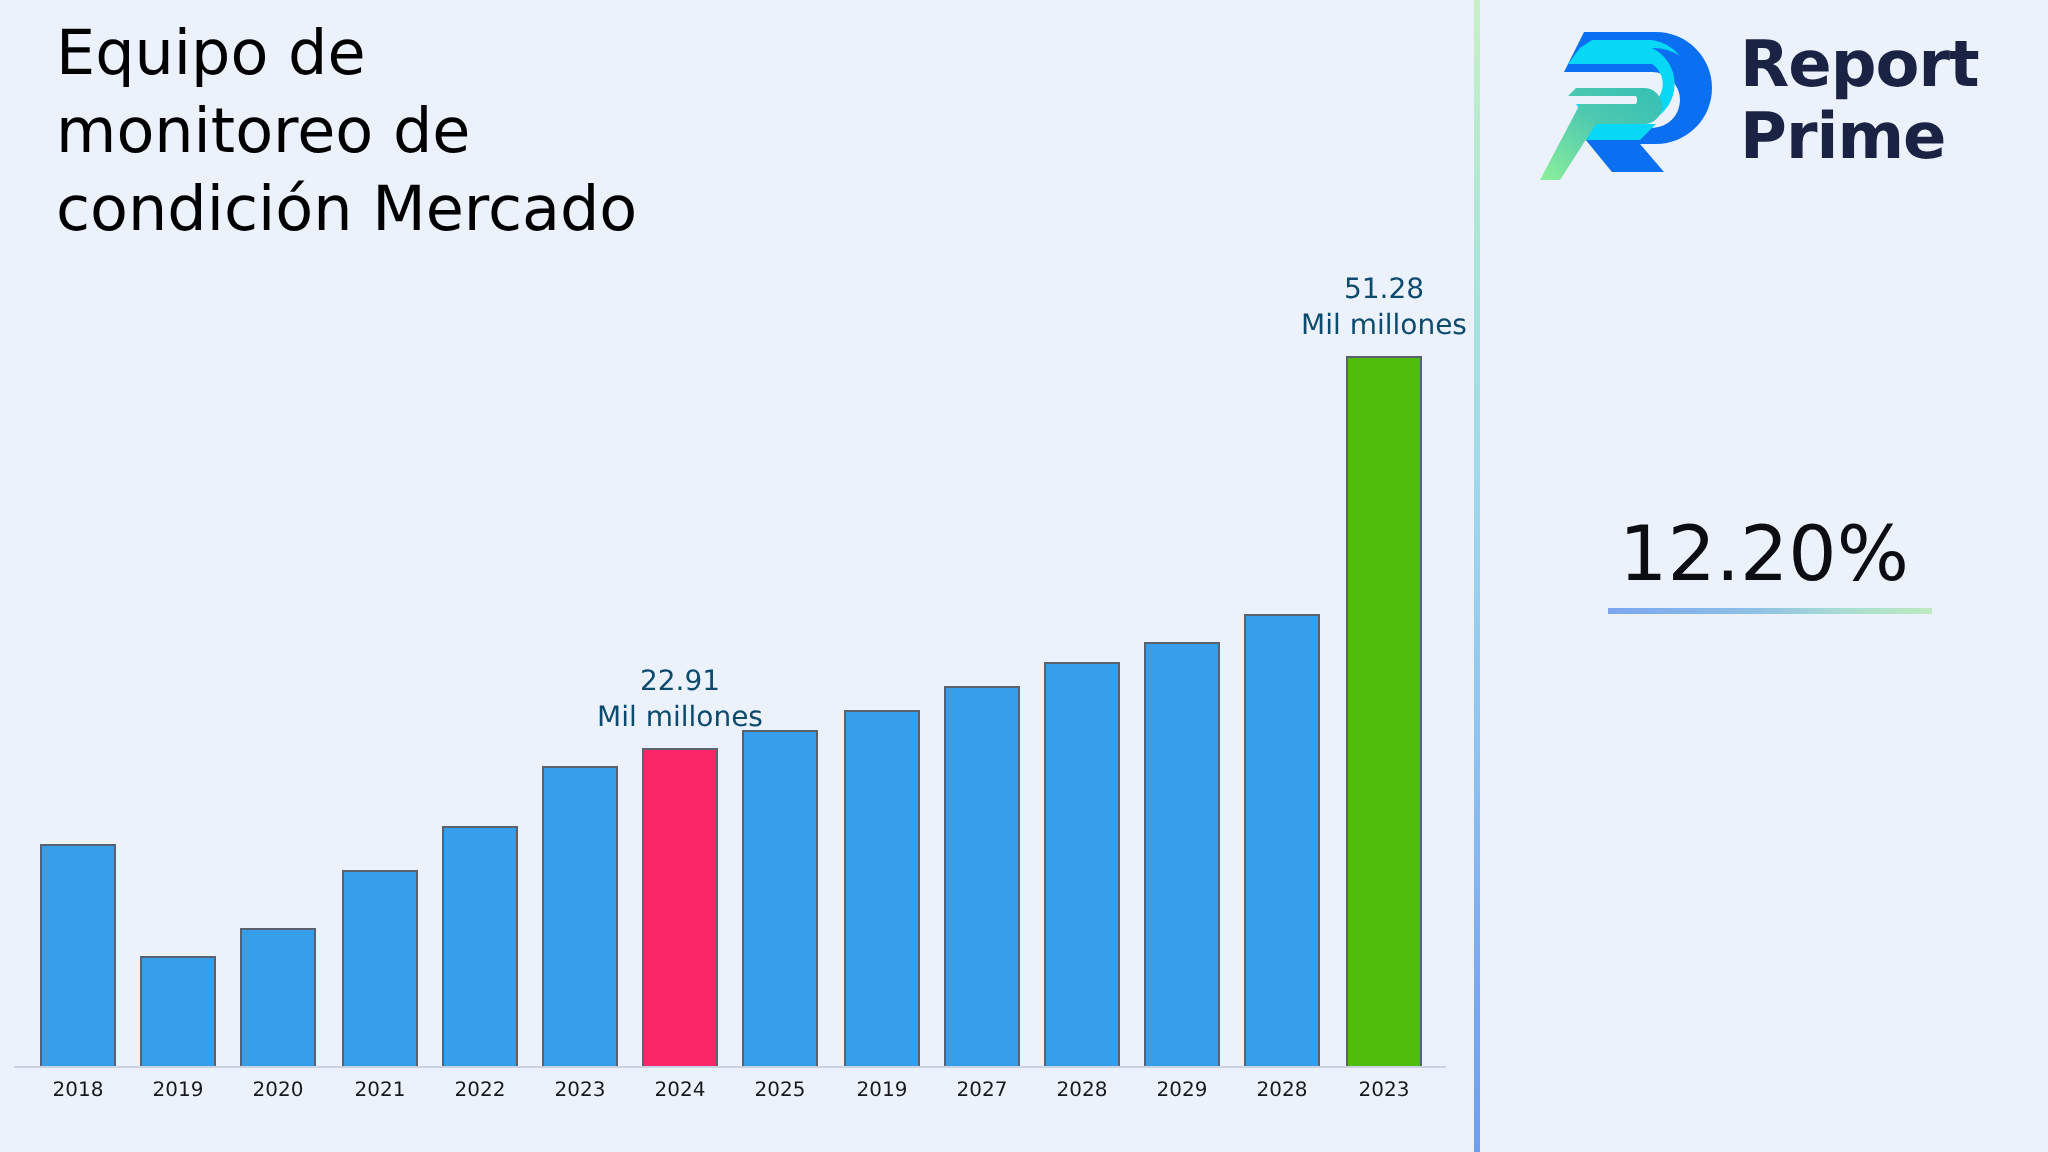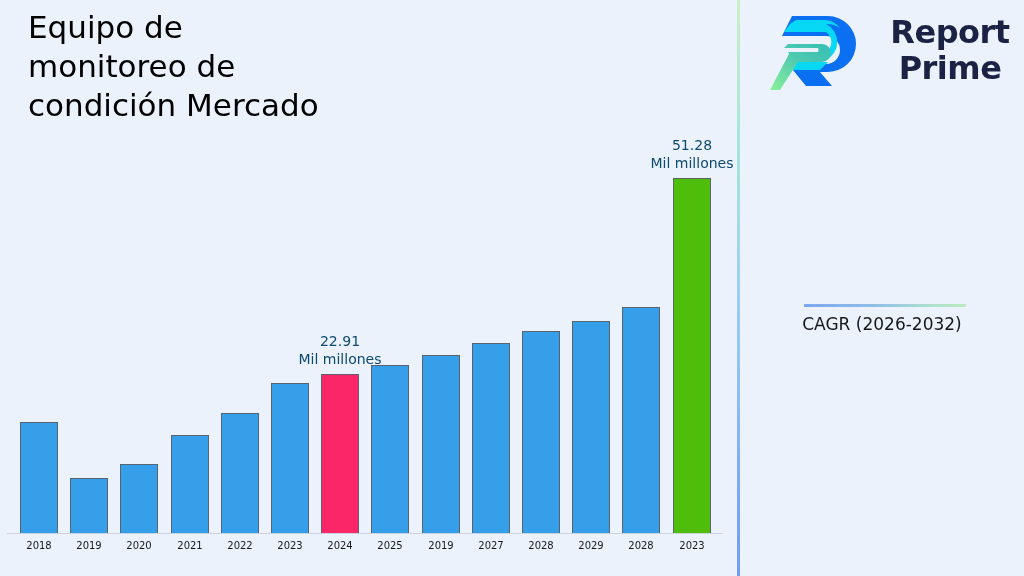--- a/index.html
+++ b/index.html
@@ -102,21 +102,20 @@
     height: 576px;
   }
 
   
   .logo-wrap {
     position: absolute;
     left: 30px;
     top: 10px;
     width: 250px;
     height: 86px;
-    text-align: center;
   }
   .logo-mark {
     position: absolute;
     left: 0px;
     top: 2px;
     width: 92px;
     height: 80px;
   }
   .logo-text {
     position: absolute;
@@ -238,17 +237,17 @@
 
           <path d="M18 32 H52 A9 9 0 0 1 52 50 H28 L10 78 H0 L20 40 H48 A4 4 0 0 0 48 36 H14 Z" fill="url(#gGreen)"></path>
         </svg>
       </div>
       <div class="logo-text">
         <span>Report</span>
         <span>Prime</span>
       </div>
     </div>
 
+    <div class="cagr-value">12.20%</div>
     <div class="cagr-rule"></div>
-    <div class="cagr-caption">CAGR (2026-2032)</div>
 
   </div>
 </div>
 
 </body></html>

